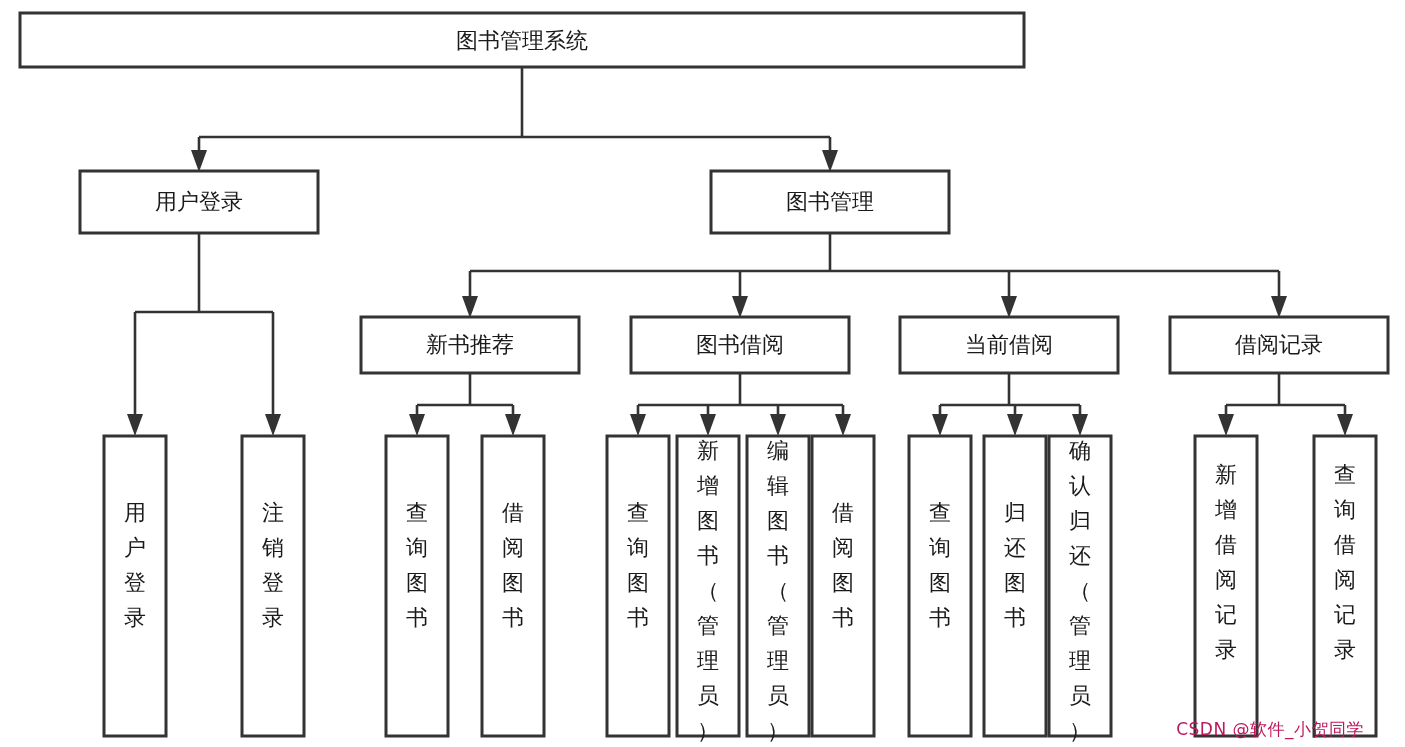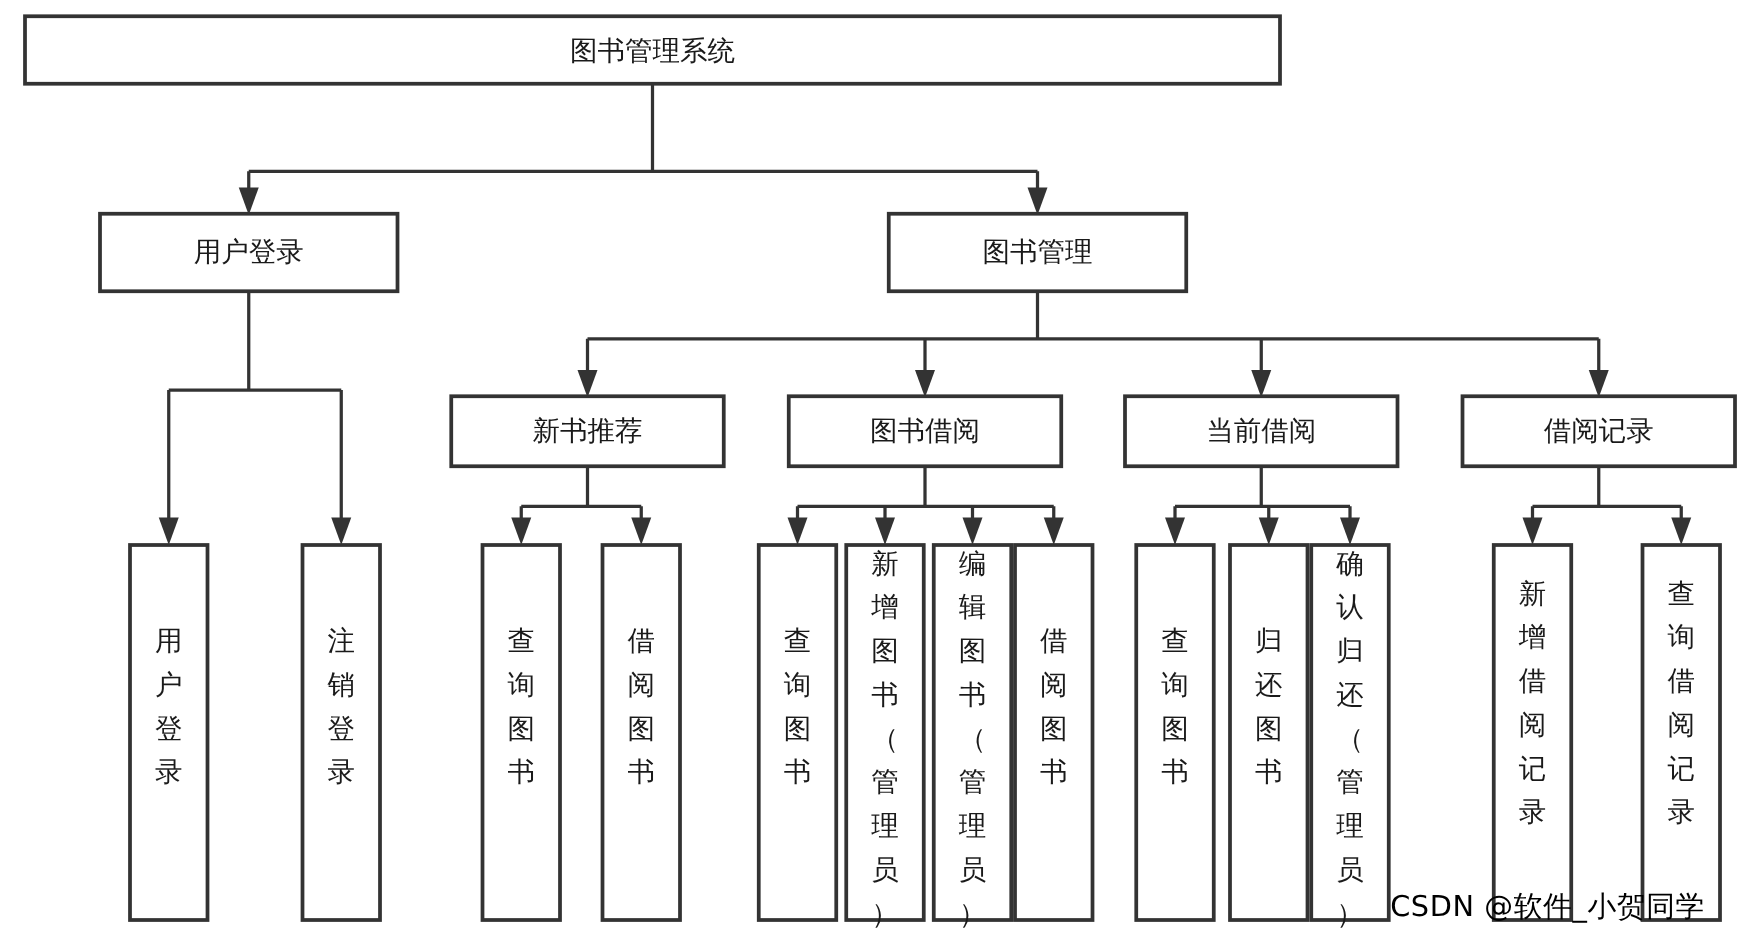--- a/index.html
+++ b/index.html
@@ -51,22 +51,22 @@
     font-family: "DejaVu Sans", "Liberation Sans", sans-serif;
     fill: #1a1a1a;
     font-size: 22px;
     text-anchor: middle;
   }
   .watermark {
     position: absolute;
     right: 8px;
     bottom: 6px;
     font-family: "DejaVu Sans", "Liberation Sans", sans-serif;
-    font-size: 23px;
-    color: #000000;
+    font-size: 17px;
+    color: #be185d;
     letter-spacing: 0.5px;
     white-space: nowrap;
     pointer-events: none;
   }
 </style>
 </head>
 <body>
 
 <div id="diagram-root">
 

